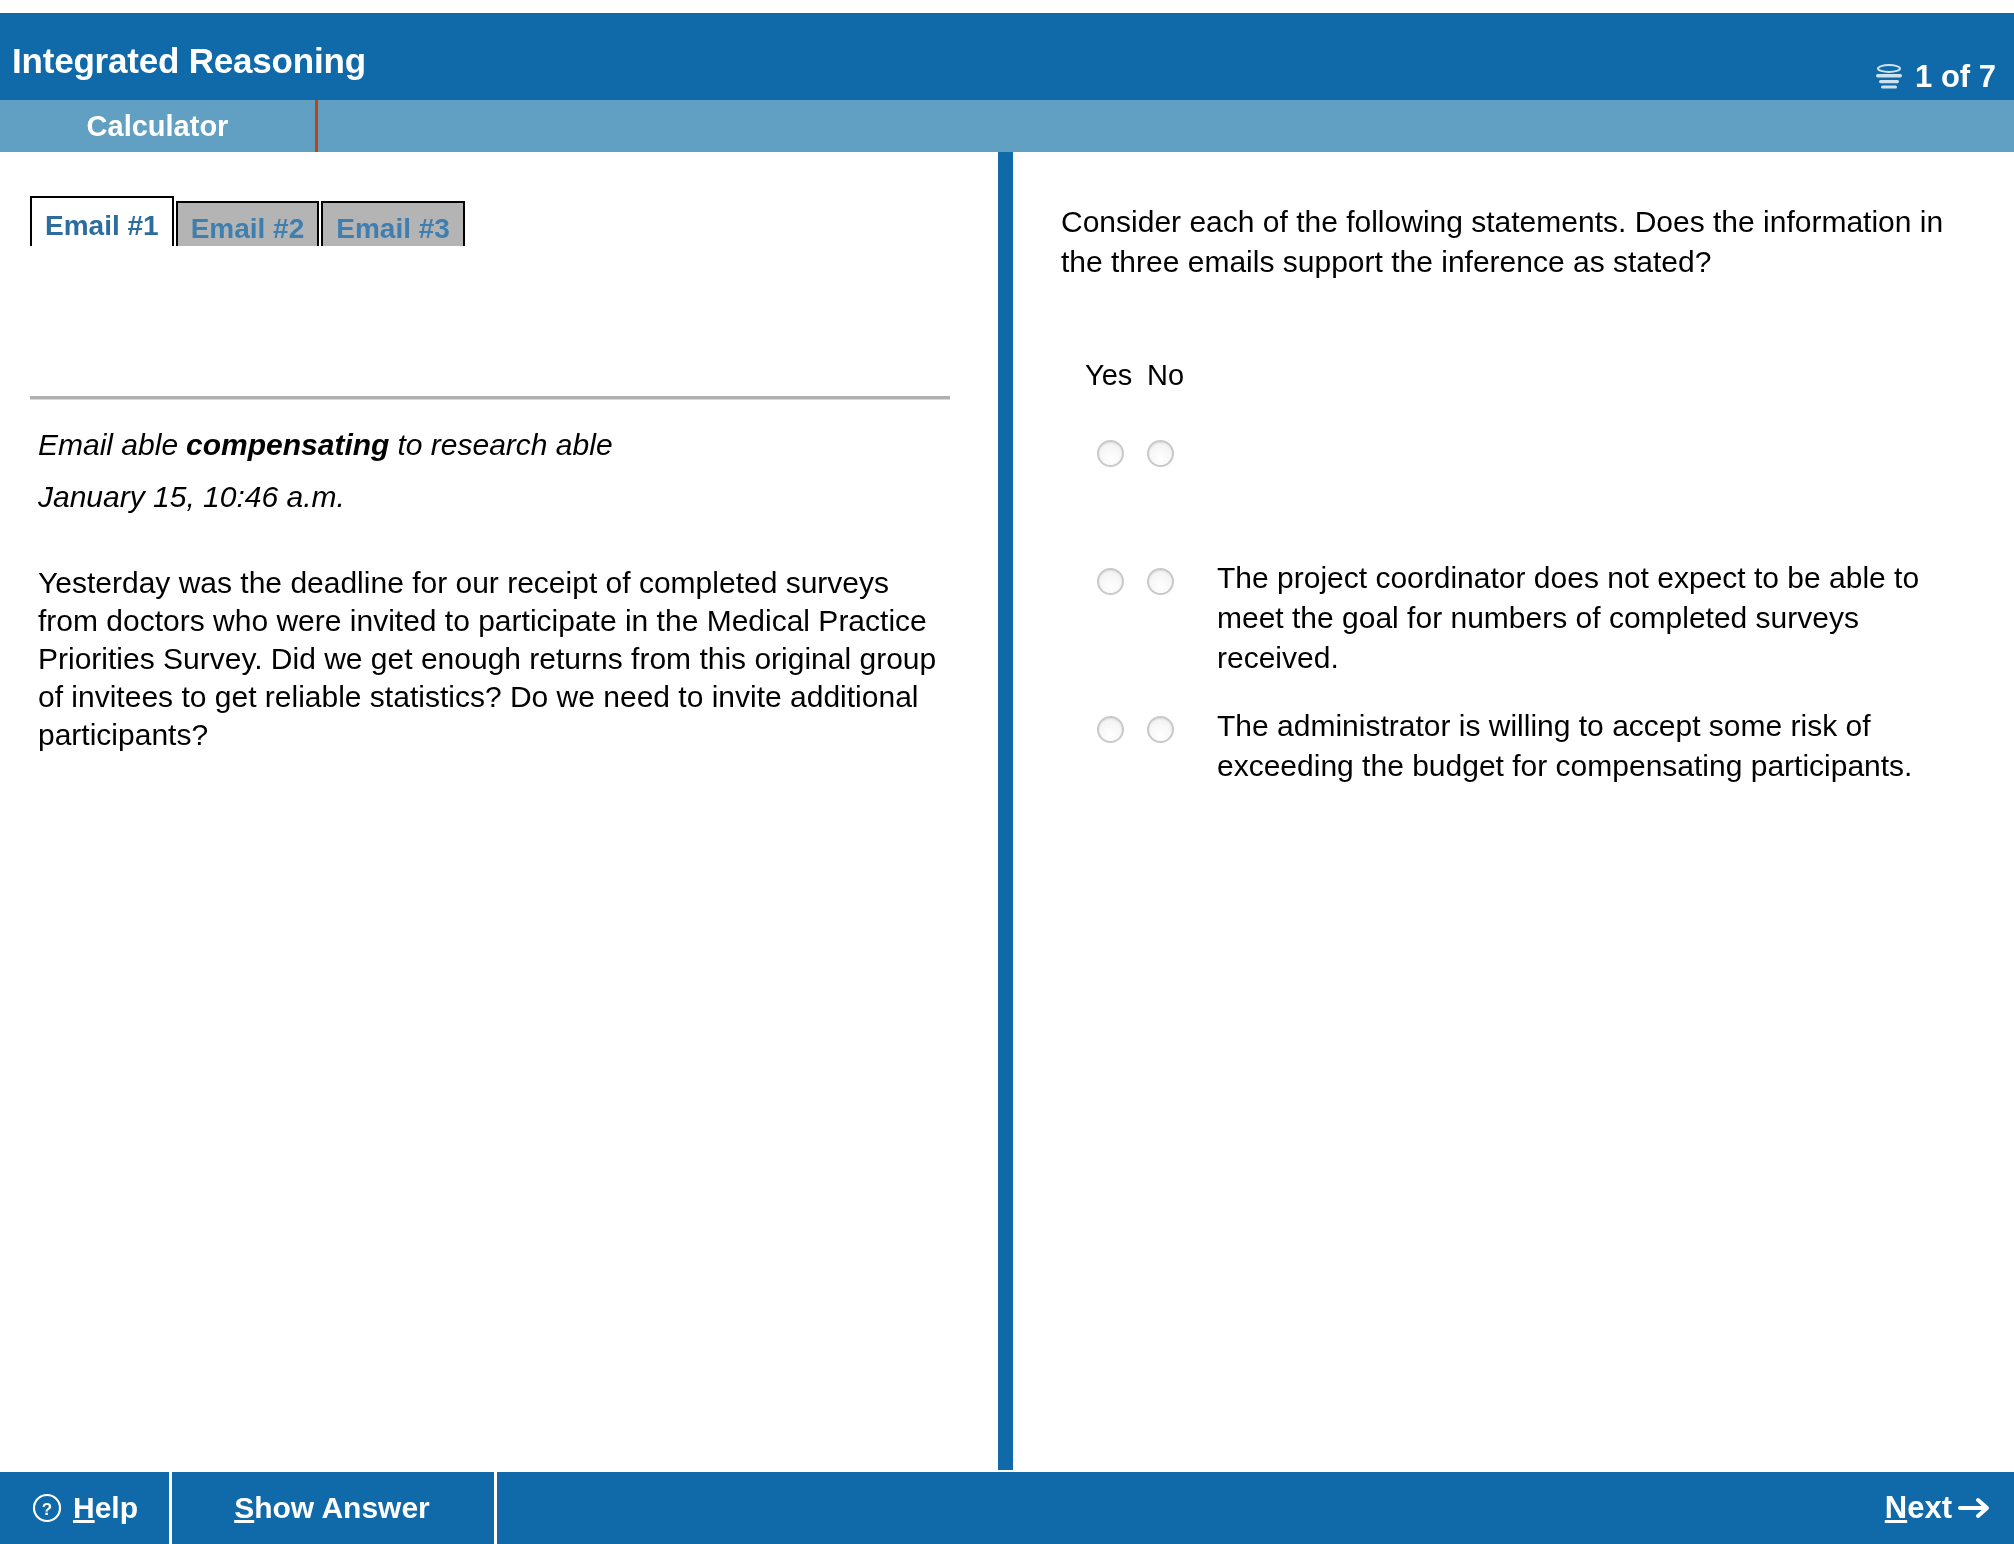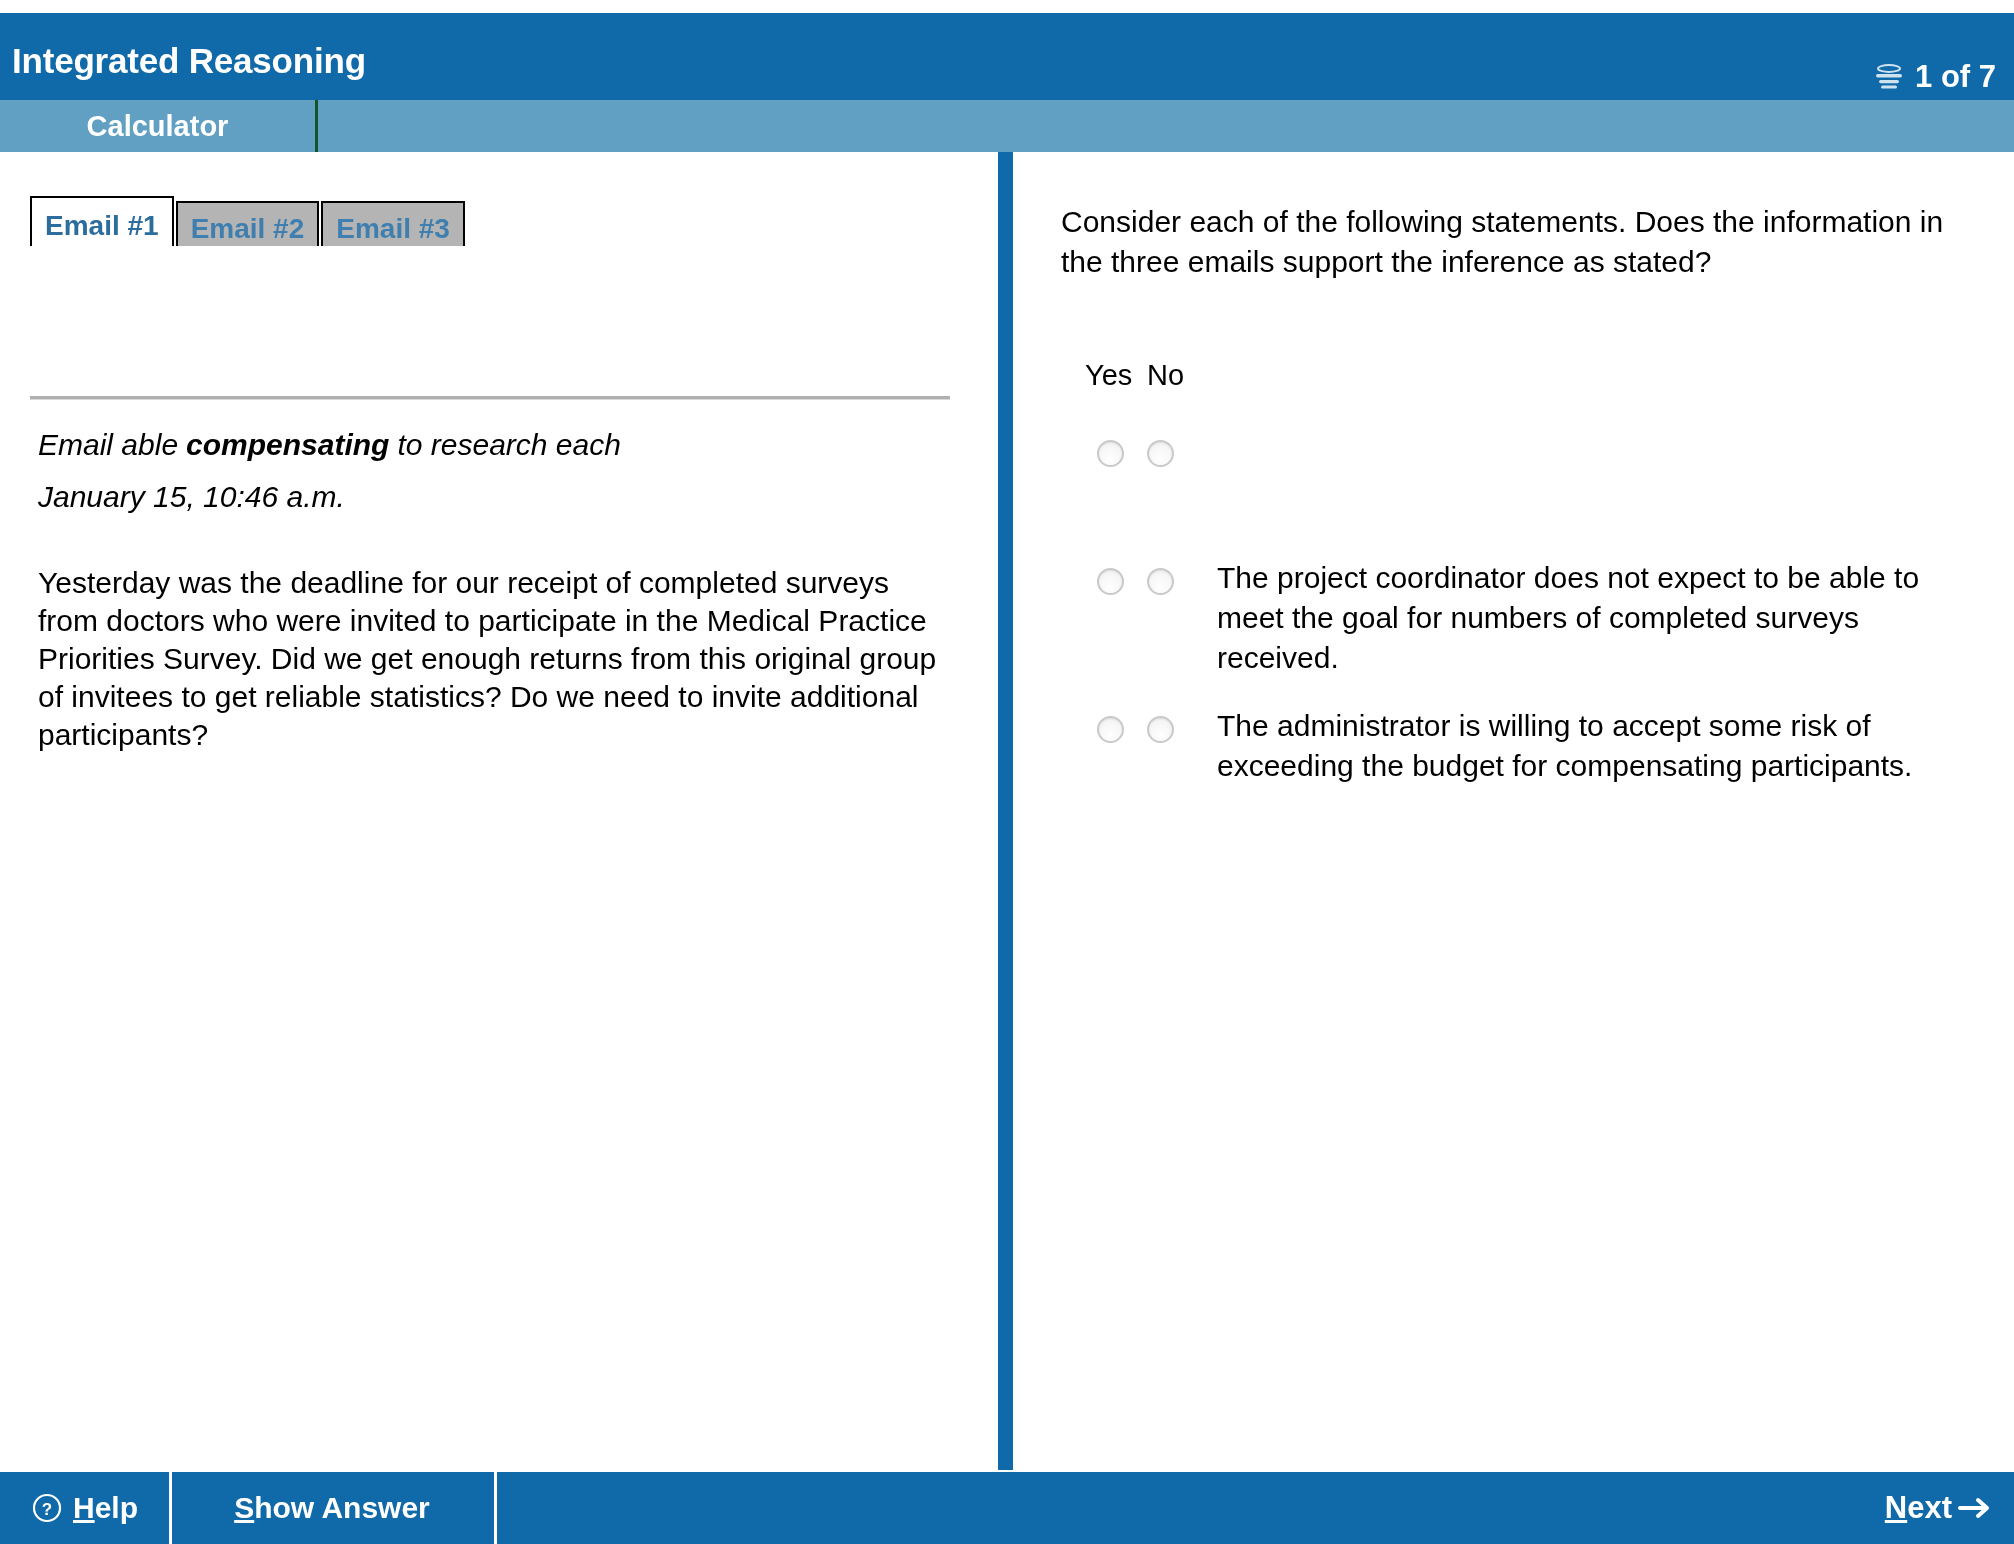--- a/index.html
+++ b/index.html
@@ -61,21 +61,21 @@
     width: 2014px; height: 52px;
     background: #61a0c2;
   }
   .calc-tab {
     position: absolute;
     left: 0; top: 0;
     width: 318px; height: 52px;
     display: flex;
     align-items: center;
     justify-content: center;
-    border-right: 3px solid #14532d;
+    border-right: 3px solid #c2410c;
   }
   .calc-tab-label {
     font-size: 29px;
     font-weight: bold;
     color: #ffffff;
     white-space: nowrap;
   }
 
   
   .panel-divider {
@@ -325,21 +325,21 @@
         <span class="email-tab-label">Email #2</span>
       </div>
       <div class="email-tab inactive">
         <span class="email-tab-label">Email #3</span>
       </div>
     </div>
 
     <div class="tabs-rule"></div>
 
     <div class="email-meta">
-      <span>Email able</span><span class="who">compensating</span><span>to research each</span>
+      <span>Email able</span><span class="who">compensating</span><span>to research able</span>
     </div>
 
     <div class="email-date">January 15, 10:46 a.m.</div>
 
     <div class="email-body">Yesterday was the deadline for our receipt of completed surveys from doctors who were invited to participate in the Medical Practice Priorities Survey. Did we get enough returns from this original group of invitees to get reliable statistics? Do we need to invite additional participants?</div>
   </div>
 
   <div class="right-panel">
 
     <div class="question-prompt">Consider each of the following statements. Does the information in the three emails support the inference as stated?</div>

